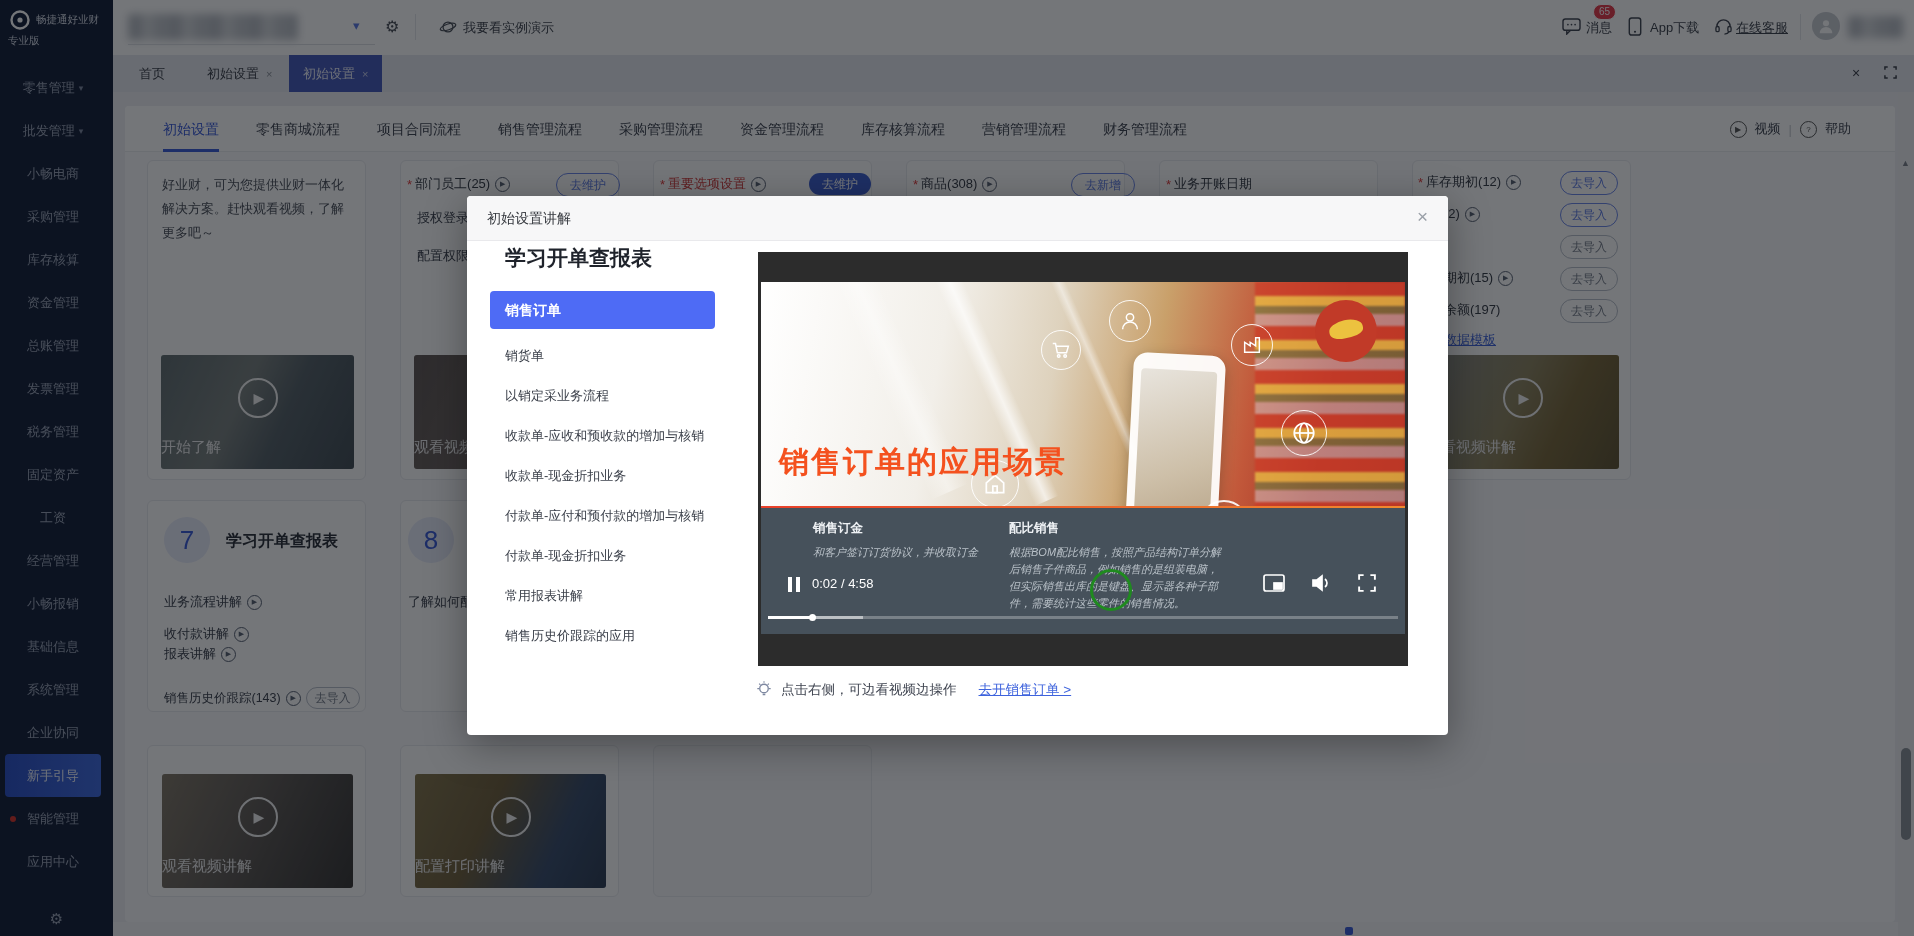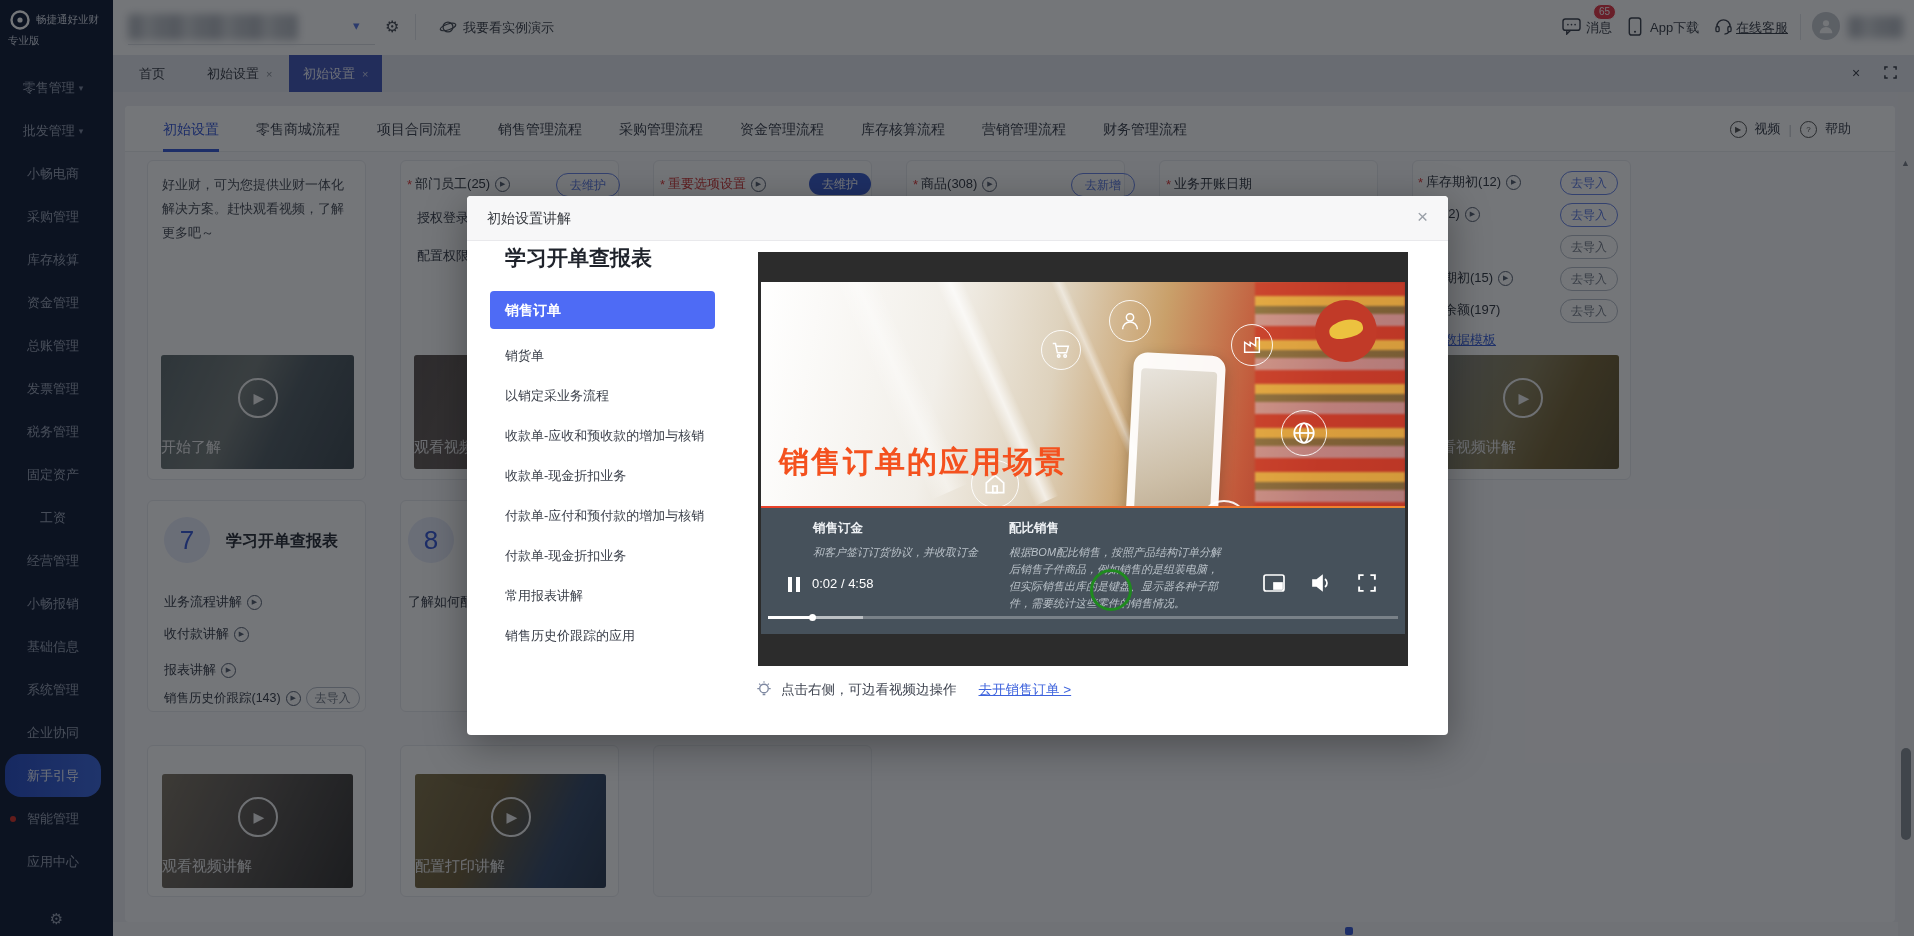--- a/index.html
+++ b/index.html
@@ -8,21 +8,21 @@
 
   
   .sidebar{position:absolute;left:0;top:0;width:113px;height:936px;background:#131e38;z-index:1;}
   .logo-row{position:absolute;left:8px;top:8px;display:flex;align-items:center;gap:4px;}
   .logo-title{font-size:10.5px;color:#d6dbe6;white-space:nowrap;}
   .logo-badge{position:absolute;left:8px;top:34px;font-size:10.5px;color:#cfd5e1;}
   .s-menu{position:absolute;left:0;top:66px;width:106px;}
   .s-item{height:43px;display:flex;align-items:center;justify-content:center;gap:4px;
           font-size:13px;color:#9aa3b6;cursor:pointer;position:relative;}
   .s-item .car{font-size:9px;color:#7e88a0;}
-  .s-item.active{background:linear-gradient(90deg,#2b50c8,#3f6ae0);color:#f2f5ff;margin:0 5px;border-radius:16px;}
+  .s-item.active{background:linear-gradient(90deg,#2b50c8,#3f6ae0);color:#f2f5ff;margin:0 5px;border-radius:4px;}
   .s-item.dot::before{content:"";position:absolute;left:10px;top:19px;width:6px;height:6px;border-radius:50%;background:#d8332a;}
   .s-gear{position:absolute;left:0;bottom:8px;width:113px;text-align:center;font-size:15px;color:#9aa3b5;cursor:pointer;}
 
   
   .topbar{position:absolute;left:113px;top:0;width:1801px;height:55px;background:#ffffff;}
   .blurblock{background:repeating-linear-gradient(90deg,#b9bdc4 0 14px,#d4d7db 14px 26px,#c2c6cc 26px 40px);filter:blur(4px);border-radius:3px;}
   .co-underline{position:absolute;left:15px;top:44px;width:247px;height:1px;background:#dcdfe4;}
   .t-chevron{position:absolute;left:240px;top:18px;color:#5b79e3;font-size:13px;cursor:pointer;}
   .t-ico{color:#4a4f58;}
   .t-divider{position:absolute;top:14px;width:1px;height:26px;background:#e4e6ea;}
@@ -402,21 +402,21 @@
     <div class="numcirc" style="left:16px;top:16px;">7</div>
     <div class="sec-title" style="left:78px;top:30px;">学习开单查报表</div>
     <div class="sec-item" style="left:16px;top:92px;">
       <span>业务流程讲解</span>
       <span class="play-badge">▶</span>
     </div>
     <div class="sec-item" style="left:16px;top:124px;">
       <span>收付款讲解</span>
       <span class="play-badge">▶</span>
     </div>
-    <div class="sec-item" style="left:16px;top:160px;">
+    <div class="sec-item" style="left:16px;top:144px;">
       <span>报表讲解</span>
       <span class="play-badge">▶</span>
     </div>
     <div class="sec-item" style="left:16px;top:186px;">
       <span style="font-size:12.5px;">销售历史价跟踪(143)</span>
       <span class="play-badge">▶</span>
       <span class="pill og" style="position:static;margin-left:5px;width:52px;height:20px;line-height:20px;">去导入</span>
     </div>
   </div>
 

